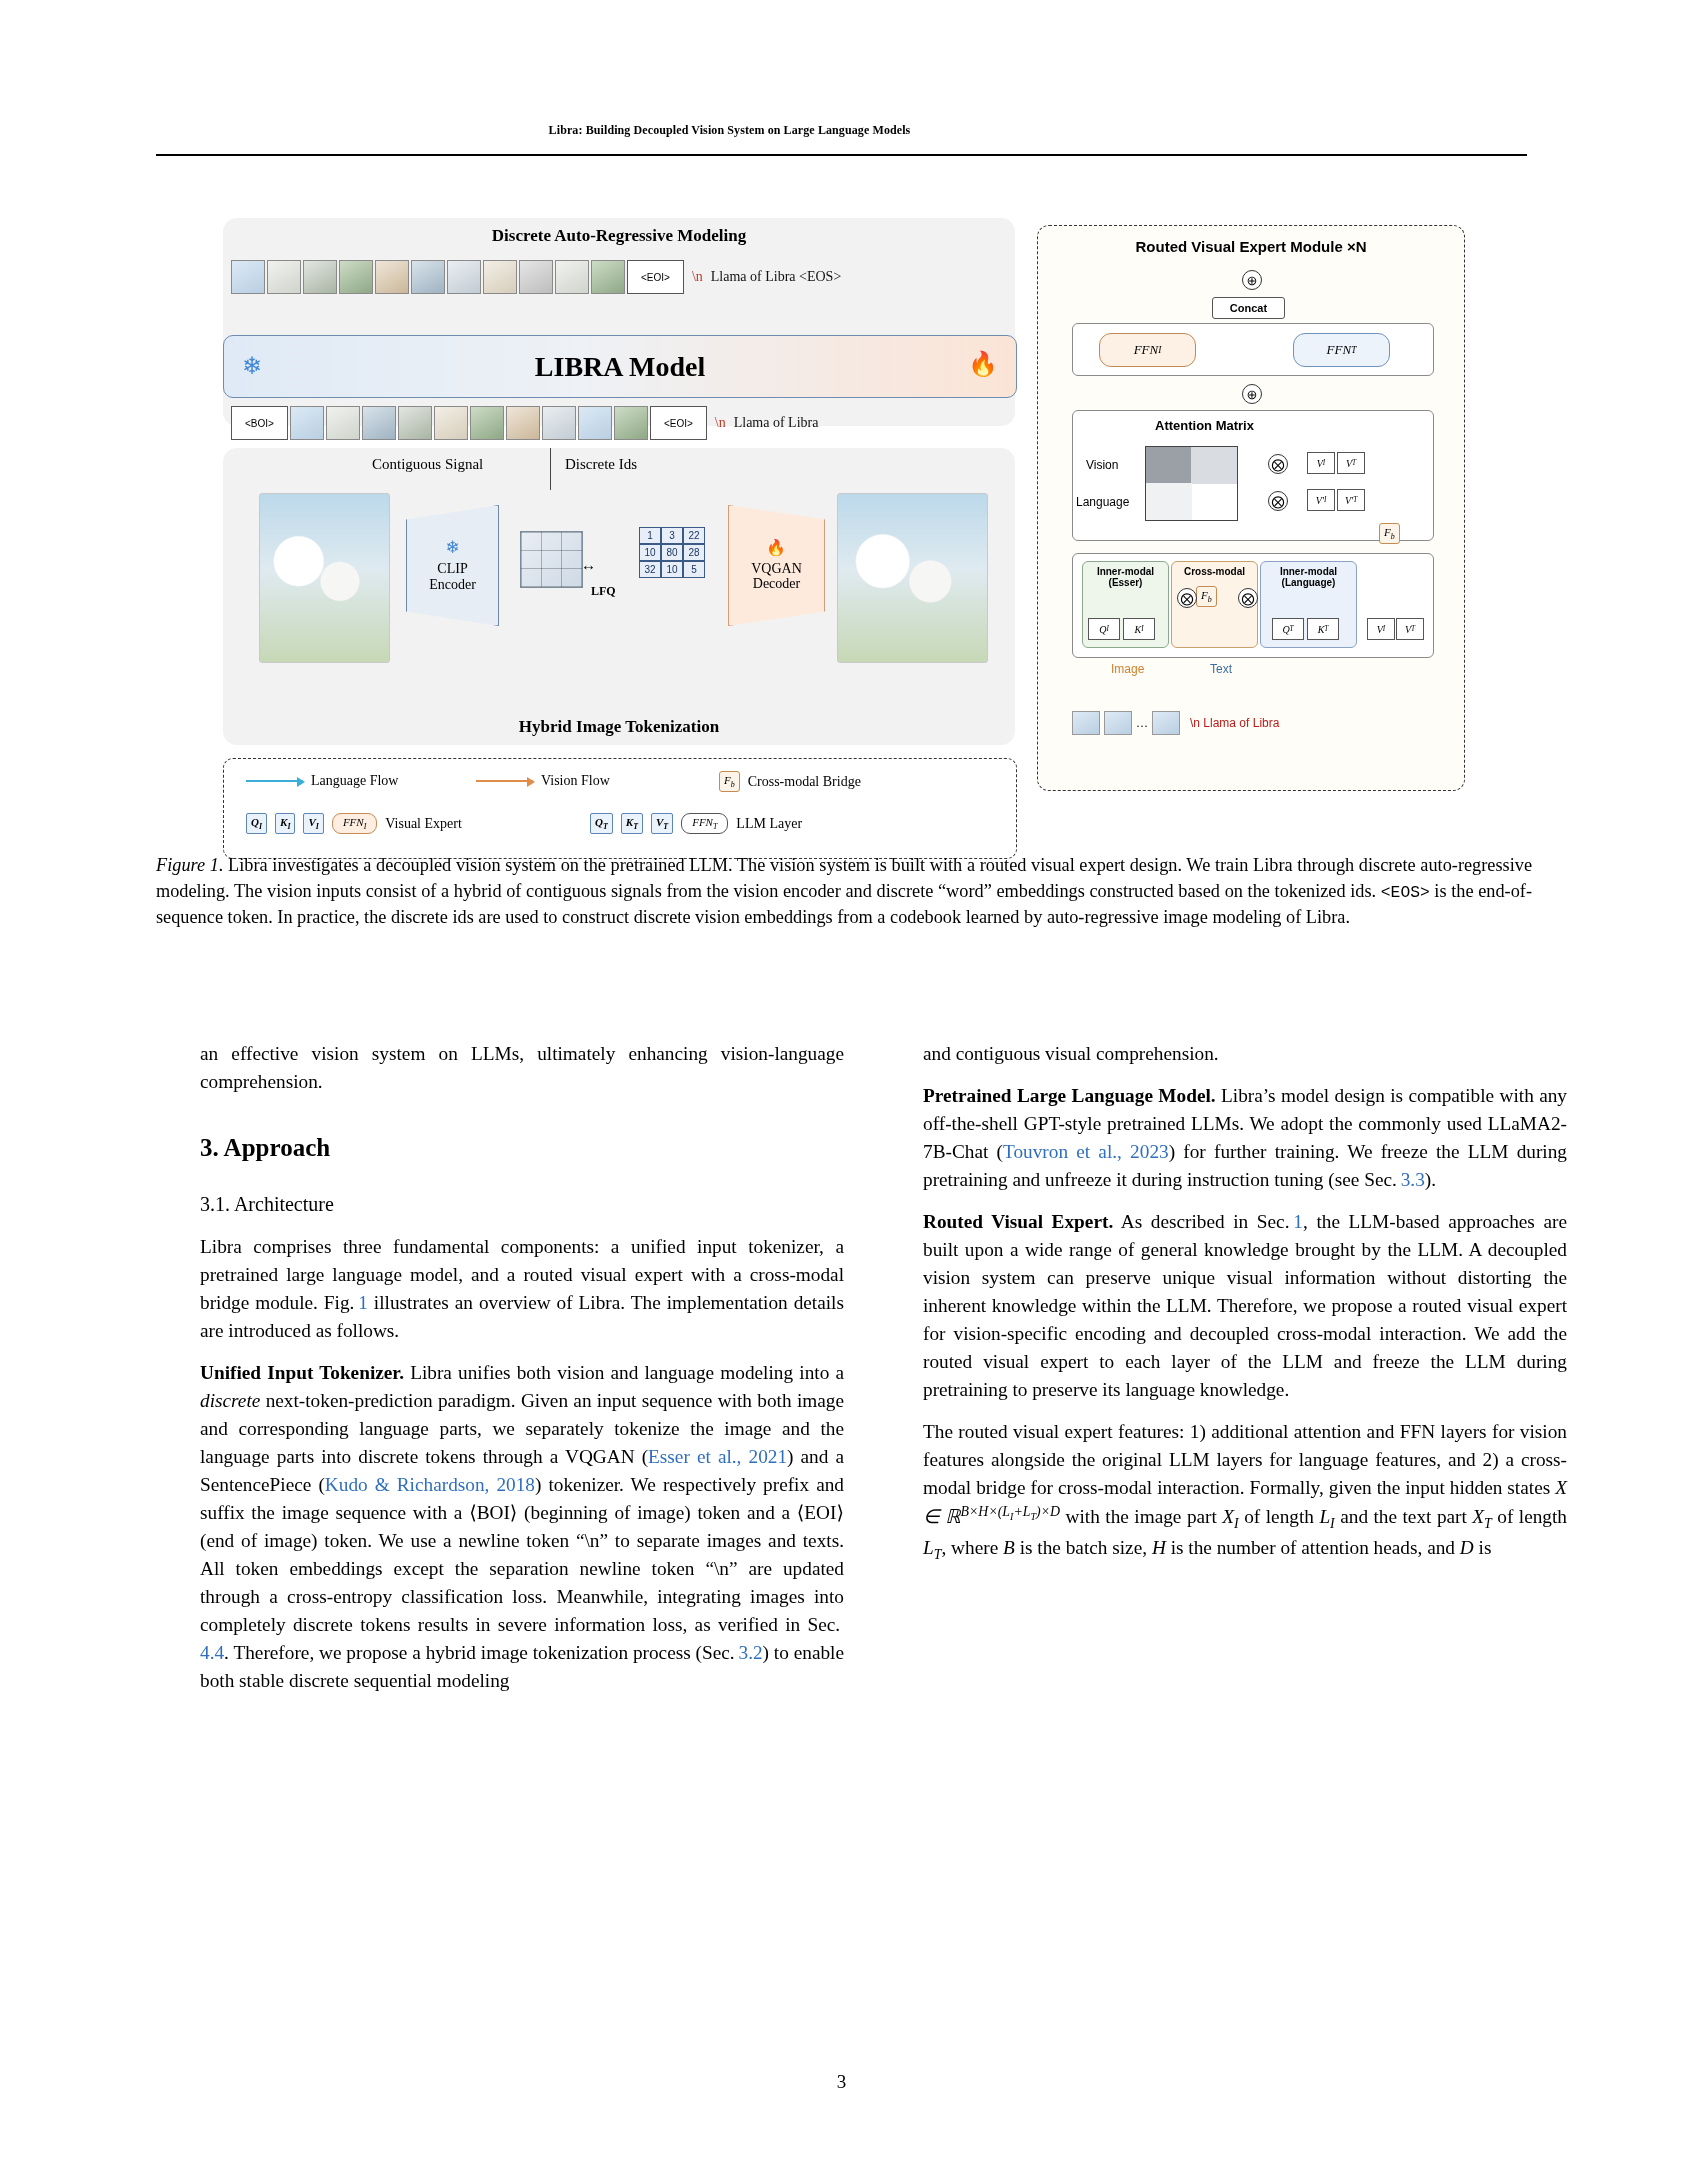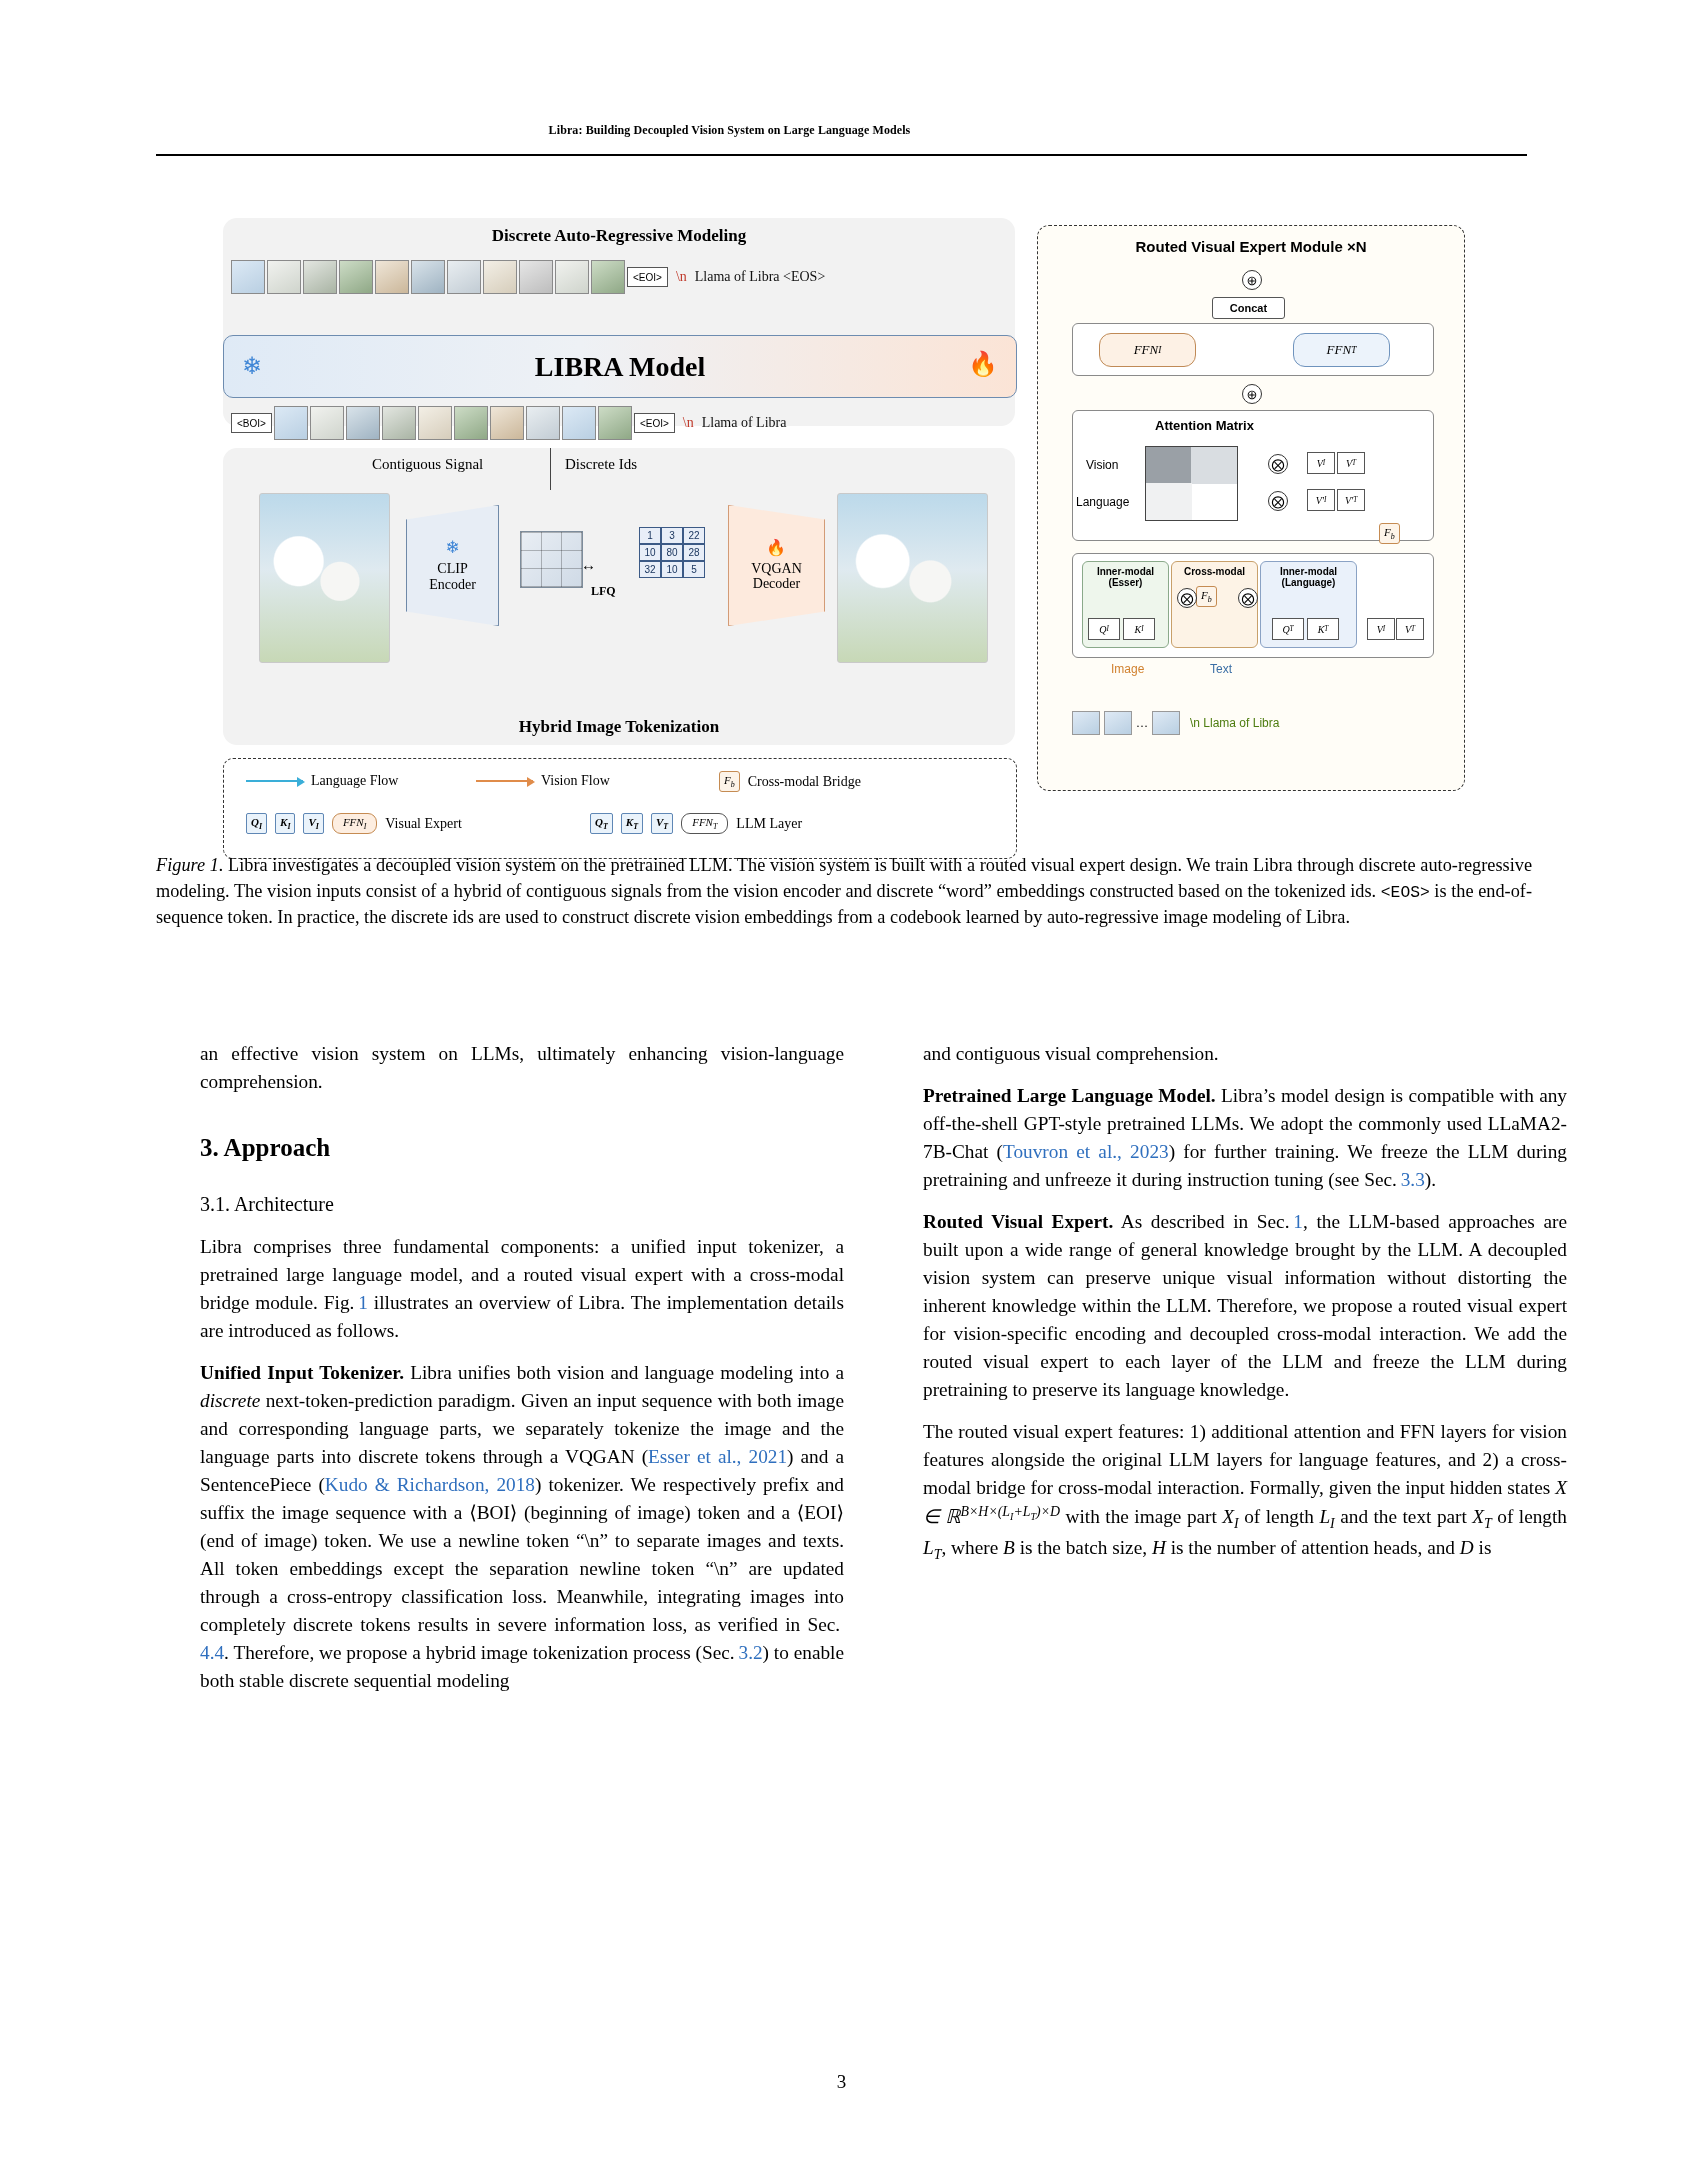--- a/index.html
+++ b/index.html
@@ -89,22 +89,22 @@
   .tile.g5 { background: linear-gradient(150deg,#efe6d8,#cbb79a); }
   .tile.g6 { background: linear-gradient(150deg,#d9e3ea,#9fb3c2); }
   .tile.g7 { background: linear-gradient(150deg,#e9eef1,#c2ccd4); }
   .tile.g8 { background: linear-gradient(150deg,#f3efe6,#d6cdbb); }
   .tile.gray { background: linear-gradient(150deg,#e6e6e6,#bdbdbd); }
   .tag-box {
     border: 1px solid #555;
     background: #fff;
     font-size: 10px;
     font-family: "Liberation Sans", sans-serif;
-    padding: 2px 5px;
-    height: 20px;
+    padding: 2px 13px;
+    height: 34px;
     box-sizing: border-box;
     display: flex;
     align-items: center;
     justify-content: center;
     white-space: nowrap;
   }
   .txt-red {
     color: #c03a2b;
     font-size: 14px;
     font-family: "Liberation Serif", serif;
@@ -640,21 +640,21 @@
         </div>
 
       <div style="position:absolute; left:73px; top:436px; font-size:12px; color:#d1812f; font-family:'Liberation Sans',sans-serif;">Image</div>
       <div style="position:absolute; left:172px; top:436px; font-size:12px; color:#3b6ea5; font-family:'Liberation Sans',sans-serif;">Text</div>
 
       <div class="rp-bottom-imgs" style="left:34px; top:485px;">
         <div class="t"></div>
         <div class="t"></div>
         <span style="font-size:12px;">…</span>
         <div class="t"></div>
-        <span style="font-size:12px; color:#4d7c0f; margin-left:6px; font-family:'Liberation Sans',sans-serif;">\n Llama of Libra</span>
+        <span style="font-size:12px; color:#b91c1c; margin-left:6px; font-family:'Liberation Sans',sans-serif;">\n Llama of Libra</span>
       </div>
     </div>
   </div>
 
   <div class="caption">
     <span class="lead">Figure 1.</span><span> Libra investigates a decoupled vision system on the pretrained LLM. The vision system is built with a routed visual expert design. We train Libra through discrete auto-regressive modeling. The vision inputs consist of a hybrid of contiguous signals from the vision encoder and discrete “word” embeddings constructed based on the tokenized ids. </span><span class="mono">&lt;EOS&gt;</span><span> is the end-of-sequence token. In practice, the discrete ids are used to construct discrete vision embeddings from a codebook learned by auto-regressive image modeling of Libra.</span>
   </div>
 
   <div class="col left">
     <p>an effective vision system on LLMs, ultimately enhancing vision-language comprehension.</p>

